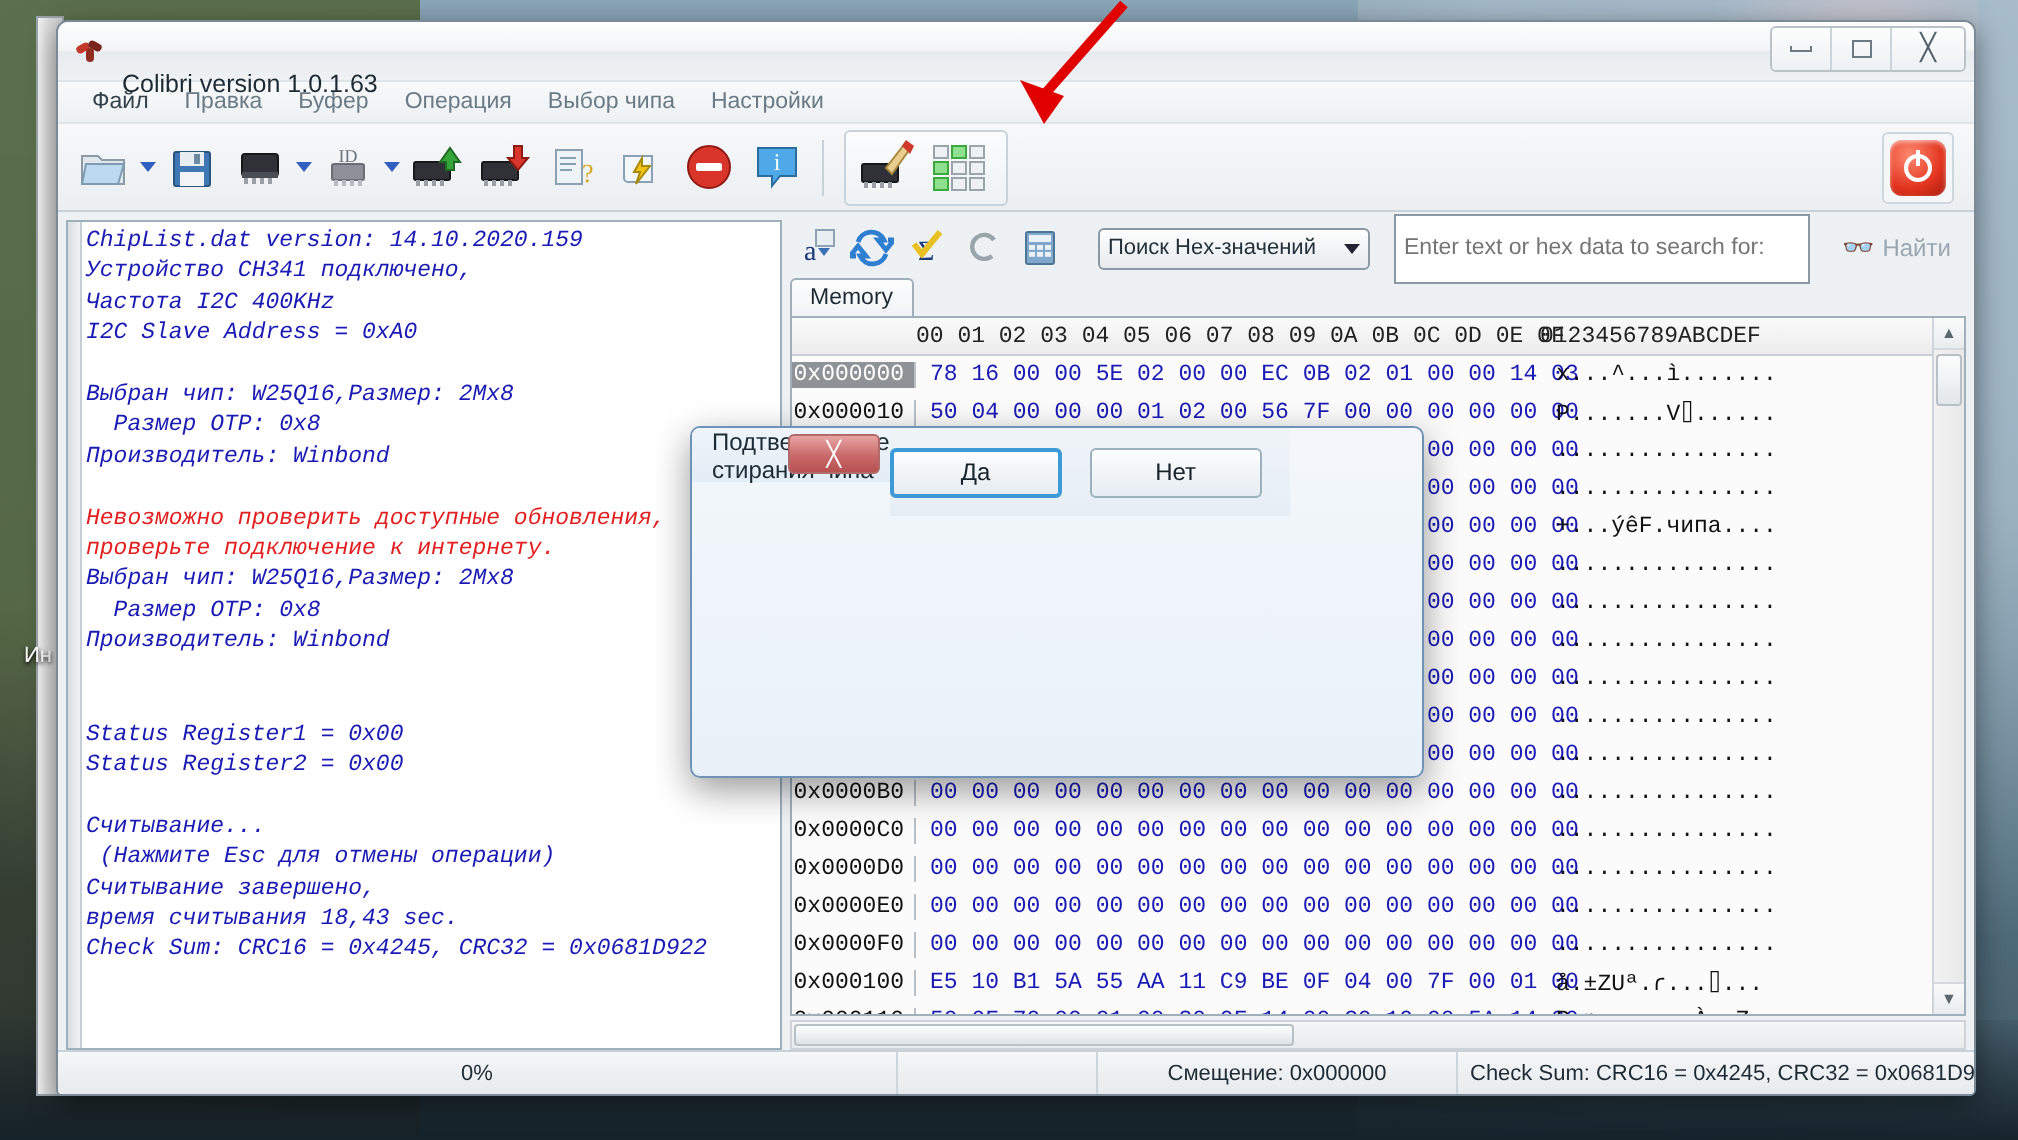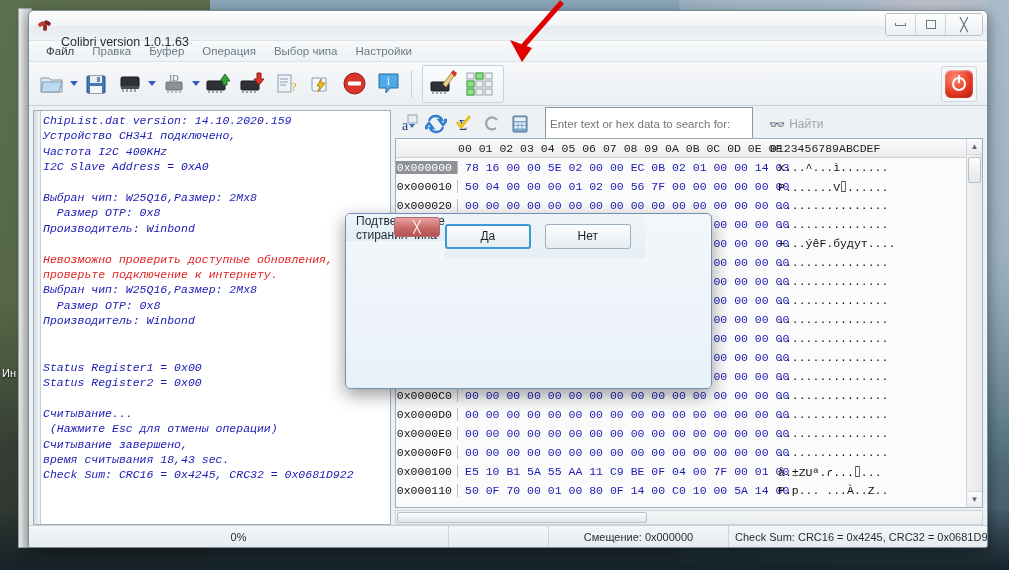--- a/index.html
+++ b/index.html
@@ -32,24 +32,23 @@
   }
   #desktop .w-bottom {
     position:absolute; left:0; bottom:0; width:1009px; height:60px;
     background:linear-gradient(180deg, rgba(30,44,54,.1), rgba(20,32,40,.95));
   }
   #desktop .w-pinkish {
     position:absolute; right:20px; top:0; width:140px; height:120px;
     background:radial-gradient(ellipse at 60% 30%, rgba(225,200,205,.65), rgba(225,200,205,0) 70%);
   }
   #desk-label {
-    position:absolute; left:2px; top:322px;
+    position:absolute; left:12px; top:322px;
     font-size:11px; color:#ffffff; text-shadow:0 1px 2px #000;
     font-family:"Liberation Sans", sans-serif;
-    margin-top:45px;
   }
   #desk-scroll {
     position:absolute; left:18px; top:8px; width:14px; height:540px;
     background:linear-gradient(90deg,#f2f2f2,#dedede 40%,#cfcfcf 100%);
     border:1px solid #9aa4ab;
   }
 
   
   #app-window {
     position:absolute; left:28px; top:10px; width:960px; height:538px;
@@ -552,43 +551,50 @@
                 <rect x="4.5" y="8.5" width="3" height="2.4"></rect>
                 <rect x="8.5" y="8.5" width="3" height="2.4"></rect>
                 <rect x="12.5" y="8.5" width="3" height="2.4"></rect>
                 <rect x="4.5" y="12" width="3" height="2.4"></rect>
                 <rect x="8.5" y="12" width="3" height="2.4"></rect>
                 <rect x="12.5" y="12" width="3" height="2.4"></rect>
               </g>
           </svg>
         </div>
 
+        <div id="search-mode">
+          <span class="cap">Поиск Hex-значений</span>
+          <span class="ddarrow"></span>
+        </div>
 
         <input id="search-input" type="text" placeholder="Enter text or hex data to search for:" style="">
 
         <div id="find-btn">
           <span class="bino">👓</span>
           <span>Найти</span>
         </div>
       </div>
 
+      <div id="tabstrip">
+        <div id="tab-memory">Memory</div>
+      </div>
 
       <div id="hex-view">
         <div id="hex-main">
           <div id="hex-header">
             <span class="hh-gap"></span>
             <span class="hh-bytes">00 01 02 03 04 05 06 07 08 09 0A 0B 0C 0D 0E 0F</span>
             <span class="hh-ascii">0123456789ABCDEF</span>
           </div>
           <div id="hex-rows">
               <div class="hex-row sel"><span class="addr">0x000000</span><span class="bytes">78 16 00 00 5E 02 00 00 EC 0B 02 01 00 00 14 03</span><span class="ascii">x...^...ì.......</span></div>
               <div class="hex-row"><span class="addr">0x000010</span><span class="bytes">50 04 00 00 00 01 02 00 56 7F 00 00 00 00 00 00</span><span class="ascii">P.......V⌷......</span></div>
               <div class="hex-row"><span class="addr">0x000020</span><span class="bytes">00 00 00 00 00 00 00 00 00 00 00 00 00 00 00 00</span><span class="ascii">................</span></div>
               <div class="hex-row"><span class="addr">0x000030</span><span class="bytes">00 00 00 00 00 00 00 00 00 00 00 00 00 00 00 00</span><span class="ascii">................</span></div>
-              <div class="hex-row"><span class="addr">0x000040</span><span class="bytes">2B 00 00 00 FD EA 46 00 FF FF FF FF 00 00 00 00</span><span class="ascii">+...ýêF.будут....</span></div>
+              <div class="hex-row"><span class="addr">0x000040</span><span class="bytes">2B 00 00 00 FD EA 46 00 FF FF FF FF 00 00 00 00</span><span class="ascii">+...ýêF.чипа....</span></div>
               <div class="hex-row"><span class="addr">0x000050</span><span class="bytes">00 00 00 00 00 00 00 00 00 00 00 00 00 00 00 00</span><span class="ascii">................</span></div>
               <div class="hex-row"><span class="addr">0x000060</span><span class="bytes">00 00 00 00 00 00 00 00 00 00 00 00 00 00 00 00</span><span class="ascii">................</span></div>
               <div class="hex-row"><span class="addr">0x000070</span><span class="bytes">00 00 00 00 00 00 00 00 00 00 00 00 00 00 00 00</span><span class="ascii">................</span></div>
               <div class="hex-row"><span class="addr">0x000080</span><span class="bytes">00 00 00 00 00 00 00 00 00 00 00 00 00 00 00 00</span><span class="ascii">................</span></div>
               <div class="hex-row"><span class="addr">0x000090</span><span class="bytes">00 00 00 00 00 00 00 00 00 00 00 00 00 00 00 00</span><span class="ascii">................</span></div>
               <div class="hex-row"><span class="addr">0x0000A0</span><span class="bytes">00 00 00 00 00 00 00 00 00 00 00 00 00 00 00 00</span><span class="ascii">................</span></div>
               <div class="hex-row"><span class="addr">0x0000B0</span><span class="bytes">00 00 00 00 00 00 00 00 00 00 00 00 00 00 00 00</span><span class="ascii">................</span></div>
               <div class="hex-row"><span class="addr">0x0000C0</span><span class="bytes">00 00 00 00 00 00 00 00 00 00 00 00 00 00 00 00</span><span class="ascii">................</span></div>
               <div class="hex-row"><span class="addr">0x0000D0</span><span class="bytes">00 00 00 00 00 00 00 00 00 00 00 00 00 00 00 00</span><span class="ascii">................</span></div>
               <div class="hex-row"><span class="addr">0x0000E0</span><span class="bytes">00 00 00 00 00 00 00 00 00 00 00 00 00 00 00 00</span><span class="ascii">................</span></div>

